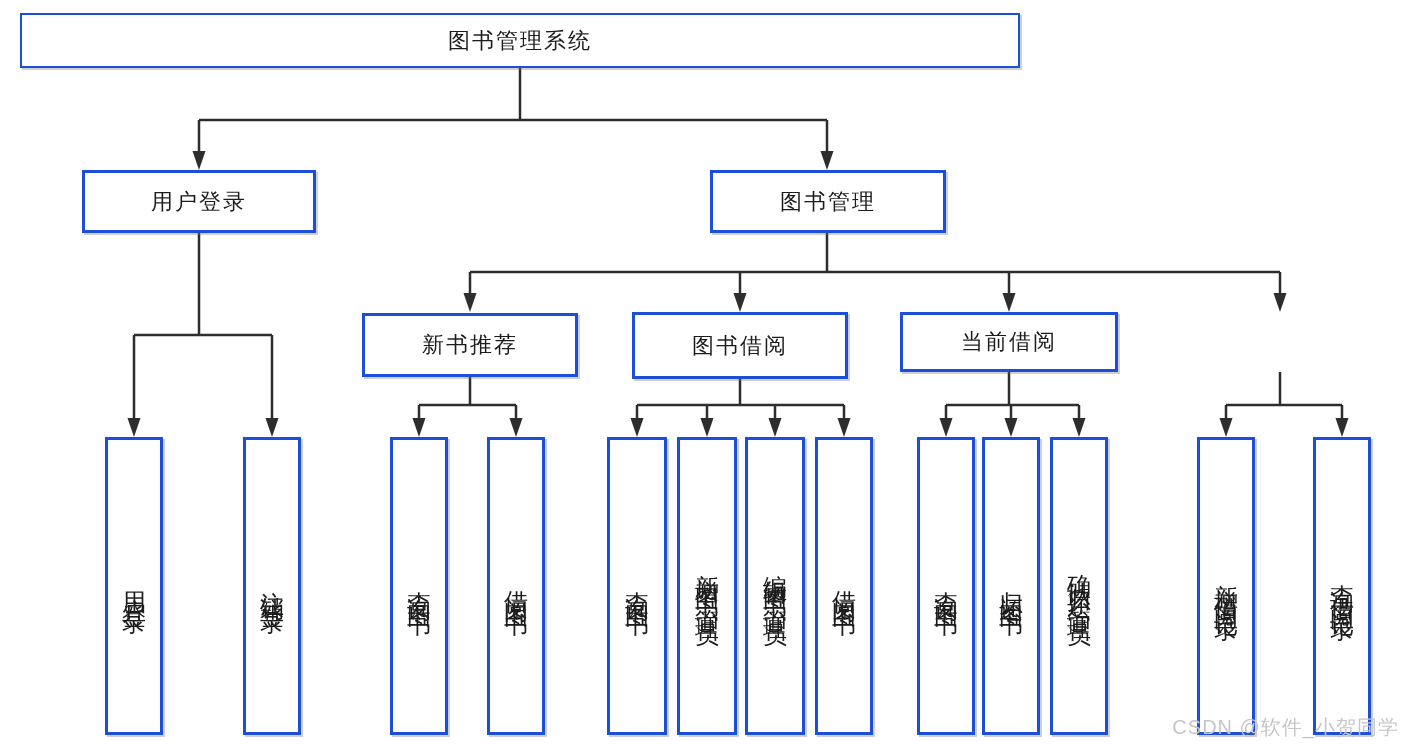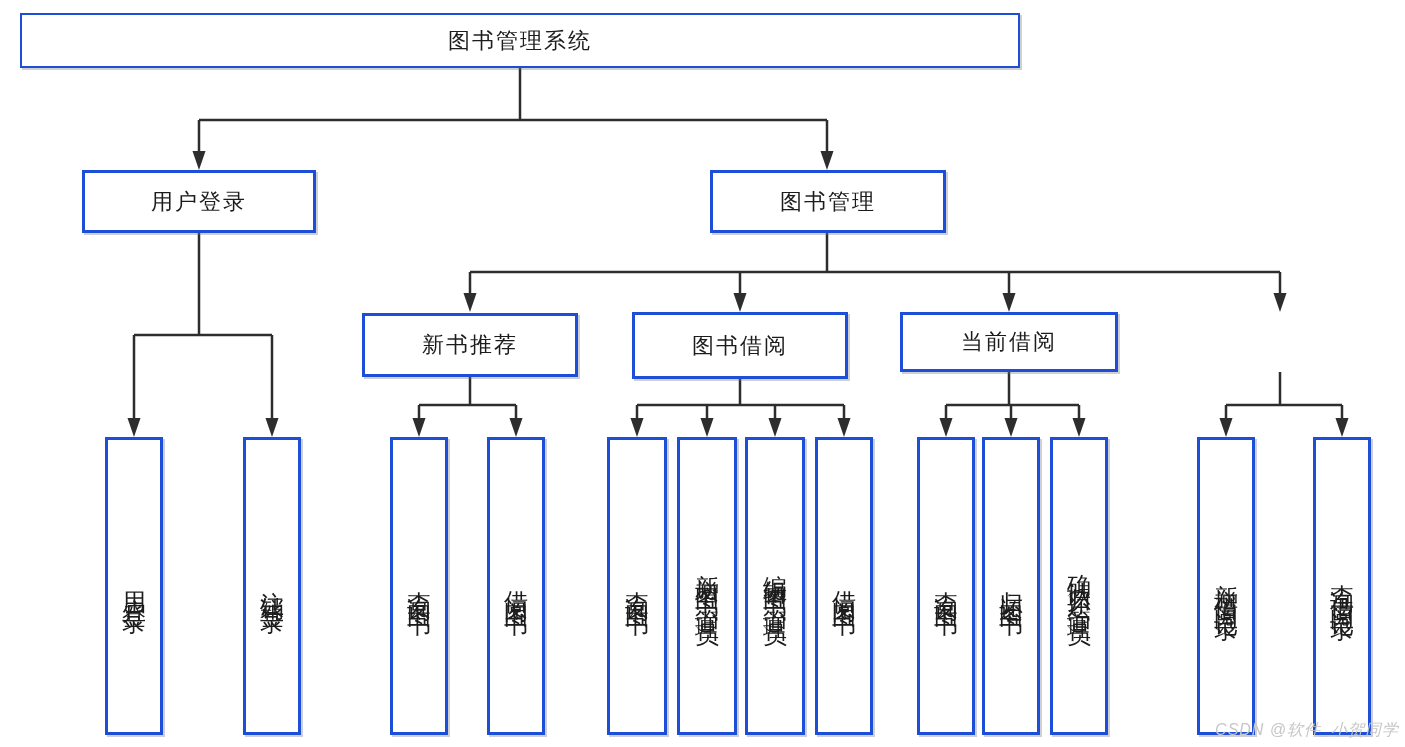--- a/index.html
+++ b/index.html
@@ -72,25 +72,24 @@
   #l-cb-1 { left: 917px; }
   #l-cb-2 { left: 982px; }
   #l-cb-3 { left: 1050px; }
   #l-br-1 { left: 1197px; }
   #l-br-2 { left: 1313px; }
 
   .watermark {
     position: absolute;
     right: 6px;
     bottom: 6px;
-    font-size: 16px;
+    font-size: 20px;
     color: #c6c6c6;
     letter-spacing: 1px;
     white-space: nowrap;
-    font-style: italic;
   }
 </style>
 </head>
 <body>
 
 <div id="canvas">
 
   <svg id="wires" viewBox="0 0 1405 747" xmlns="http://www.w3.org/2000/svg">
     <g stroke="#2d2d2d" stroke-width="2.5" fill="none">
 

